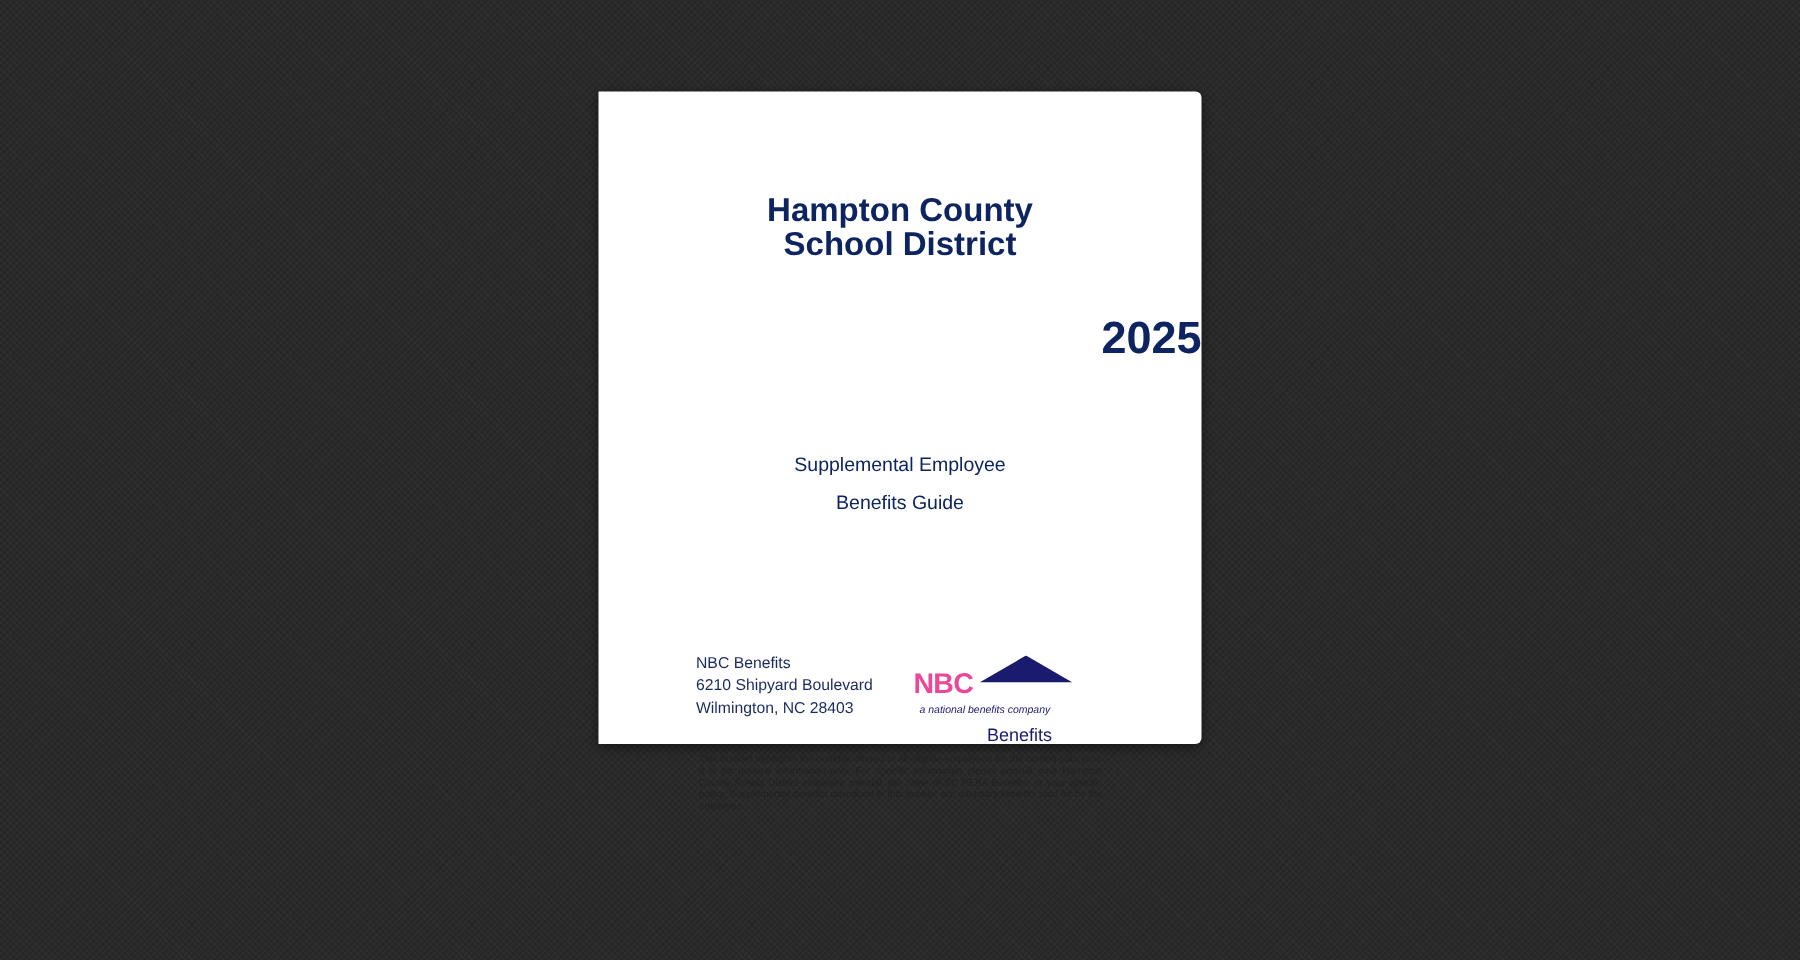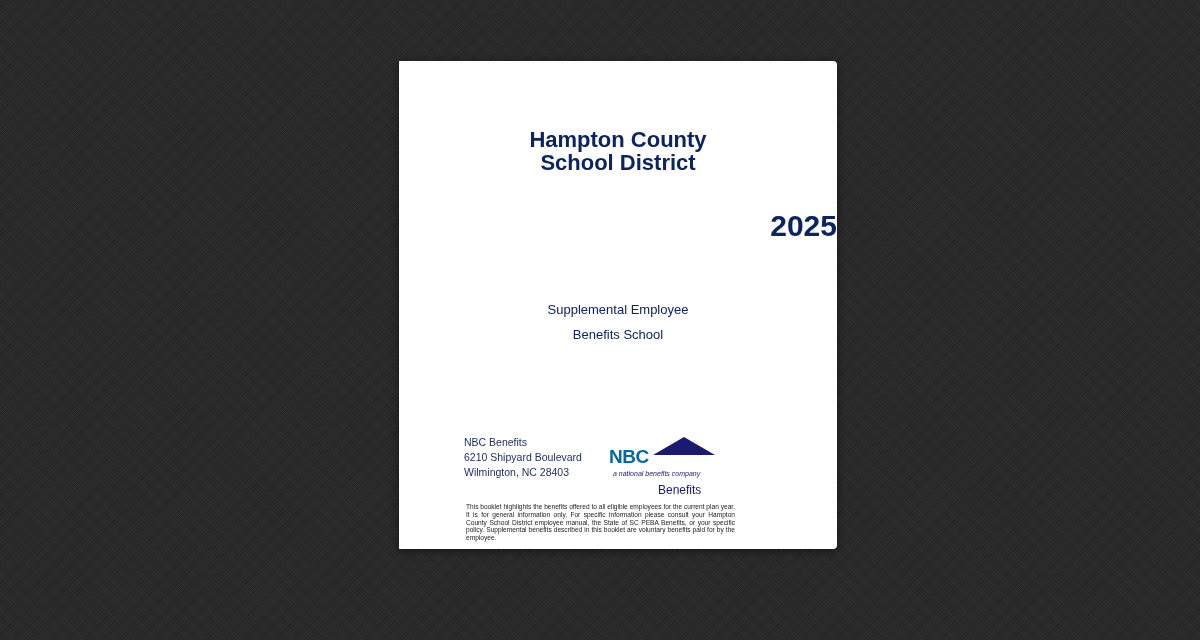--- a/index.html
+++ b/index.html
@@ -6,24 +6,23 @@
   body {
     width: 1200px; height: 640px; overflow: hidden;
     background-color: #2a2a2a;
     background-image:
       repeating-linear-gradient(45deg, rgba(255,255,255,0.025) 0px, rgba(255,255,255,0.025) 1px, transparent 1px, transparent 3px),
       repeating-linear-gradient(-45deg, rgba(0,0,0,0.12) 0px, rgba(0,0,0,0.12) 1px, transparent 1px, transparent 3px);
     position: relative;
     font-family: "Liberation Sans", sans-serif;
   }
   .page {
-    position: absolute; left: 399px; top: 61px; width: 402px; height: 488px;
+    position: absolute; left: 399px; top: 61px; width: 402px; height: 435px;
     background: #ffffff; border-radius: 0 4px 4px 0;
     box-shadow: 0 2px 8px rgba(0,0,0,0.5);
-    padding-left: 36px;
   }
   .navy { color: #0d2461; }
   .title {
     position: absolute; left: 0; right: 0; top: 67px; text-align: center;
     font-weight: bold; font-size: 22px; line-height: 23px;
   }
   .year {
     position: absolute; left: 0; right: 0; top: 148px; text-align: right;
     font-weight: bold; font-size: 30px; line-height: 34px;
   }
@@ -33,21 +32,21 @@
   }
   .address {
     position: absolute; left: 65px; top: 374px;
     font-size: 10.5px; line-height: 15px; color: #1a2a5e;
   }
   .logo {
     position: absolute; left: 210px; top: 376px; width: 110px; height: 46px;
   }
   .logo-nbc {
     position: absolute; left: 0; top: 9px; font-weight: bold; font-size: 19px;
-    color: #0369a1; letter-spacing: -0.5px;
+    color: #ec4899; letter-spacing: -0.5px;
   }
   .logo-roof { position: absolute; left: 44px; top: 0; }
   .logo-benefits {
     position: absolute; left: 49px; top: 6px; font-size: 12px; color: #1a1a6e; margin-top: 40px;
   }
   .logo-tag {
     position: absolute; left: 4px; top: 33px; font-size: 7px; font-style: italic; color: #1a1a6e;
     white-space: nowrap;
   }
   .disclaimer {
@@ -61,21 +60,21 @@
 <div class="page">
   <div class="title navy">
     <div>Hampton County</div>
     <div>School District</div>
   </div>
 
   <div class="year navy">2025</div>
 
   <div class="subtitle navy">
     <div>Supplemental Employee</div>
-    <div>Benefits School</div>
+    <div>Benefits Guide</div>
   </div>
 
   <div class="address">
     <div>NBC Benefits</div>
     <div>6210 Shipyard Boulevard</div>
     <div>Wilmington, NC 28403</div>
   </div>
 
   <div class="logo">
     <svg class="logo-roof" width="62" height="18" viewBox="0 0 62 18">

